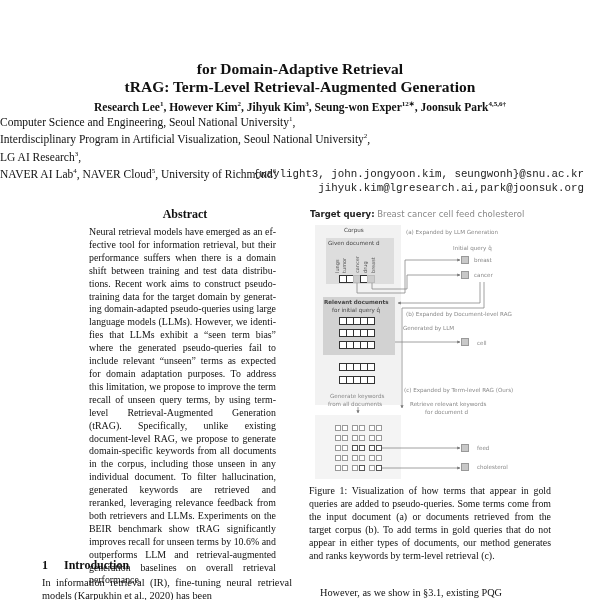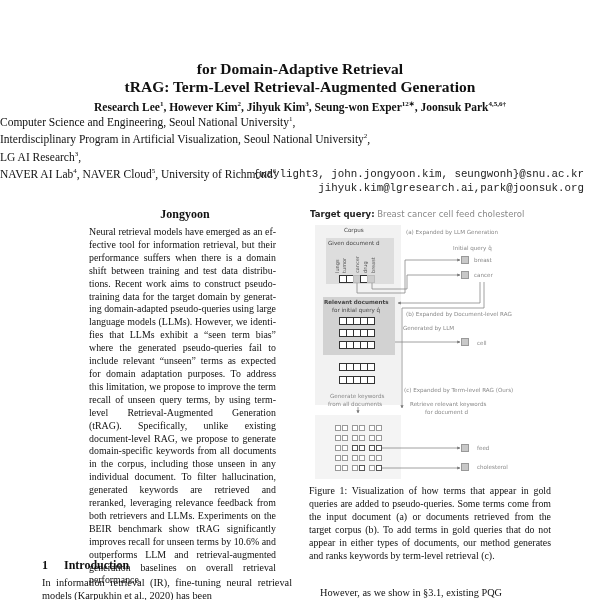--- a/index.html
+++ b/index.html
@@ -56,21 +56,21 @@
   <div><span>Interdisciplinary Program in Artificial Visualization, Seoul National University</span><sup>2</sup>,</div>
   <div><span>LG AI Research</span><sup>3</sup>,</div>
   <div><span>NAVER AI Lab</span><sup>4</sup>, <span>NAVER Cloud</span><sup>5</sup>, <span>University of Richmond</span><sup>6</sup></div>
 </div>
 
 <div class="abs emails">
   <div>{waylight3, john.jongyoon.kim, seungwonh}@snu.ac.kr</div>
   <div>jihyuk.kim@lgresearch.ai,park@joonsuk.org</div>
 </div>
 
-<div class="abs abs-head">Jongyoon</div>
+<div class="abs abs-head">Abstract</div>
 <div class="abs abs-text">Neural retrieval models have emerged as an ef­fective tool for information retrieval, but their performance suffers when there is a domain shift between training and test data distribu­tions. Recent work aims to construct pseudo-training data for the target domain by generat­ing domain-adapted pseudo-queries using large language models (LLMs). However, we identi­fies that LLMs exhibit a “seen term bias” where the generated pseudo-queries fail to include rel­evant “unseen” terms as expected for domain adaptation purposes. To address this limitation, we propose to improve the term recall of un­seen query terms, by using term-level Retrieval-Augmented Generation (tRAG). Specifically, unlike existing document-level RAG, we pro­pose to generate domain-specific keywords from all documents in the corpus, including those unseen in any individual document. To filter hallucination, generated keywords are re­trieved and reranked, leveraging relevance feed­back from both retrievers and LLMs. Exper­iments on the BEIR benchmark show tRAG significantly improves recall for unseen terms by 10.6% and outperforms LLM and retrieval-augmented generation baselines on overall re­trieval performance.</div>
 
 <div class="abs sec">
   <span class="num">1</span><span>Introduction</span>
 </div>
 <div class="abs intro">In information retrieval (IR), fine-tuning neural re­trieval models (Karpukhin et al., 2020) has been</div>
 
 <div class="abs fig">
   <div class="tq">
     <b>Target query:</b> <span class="v">Breast cancer cell feed cholesterol</span>

